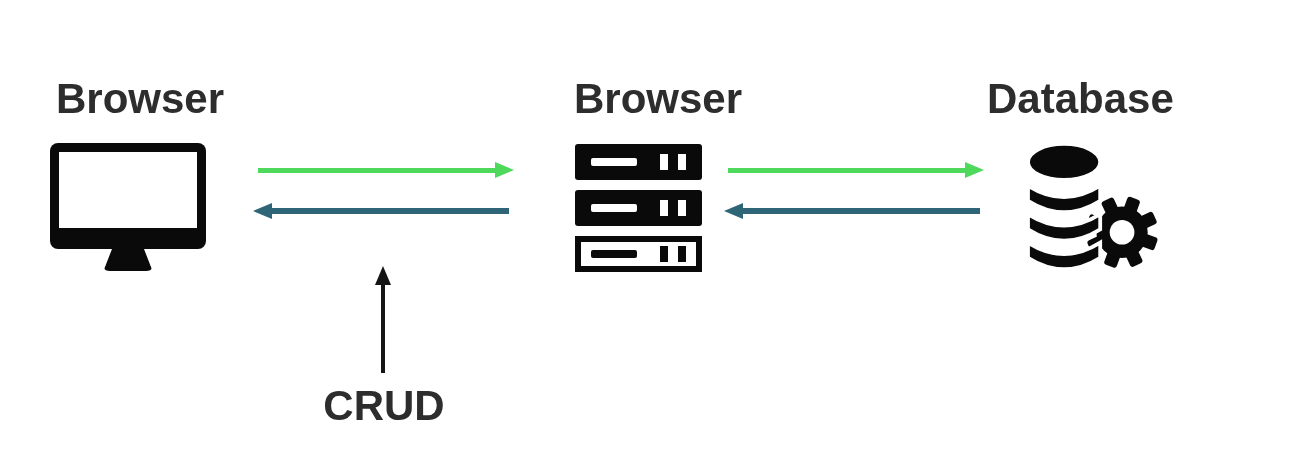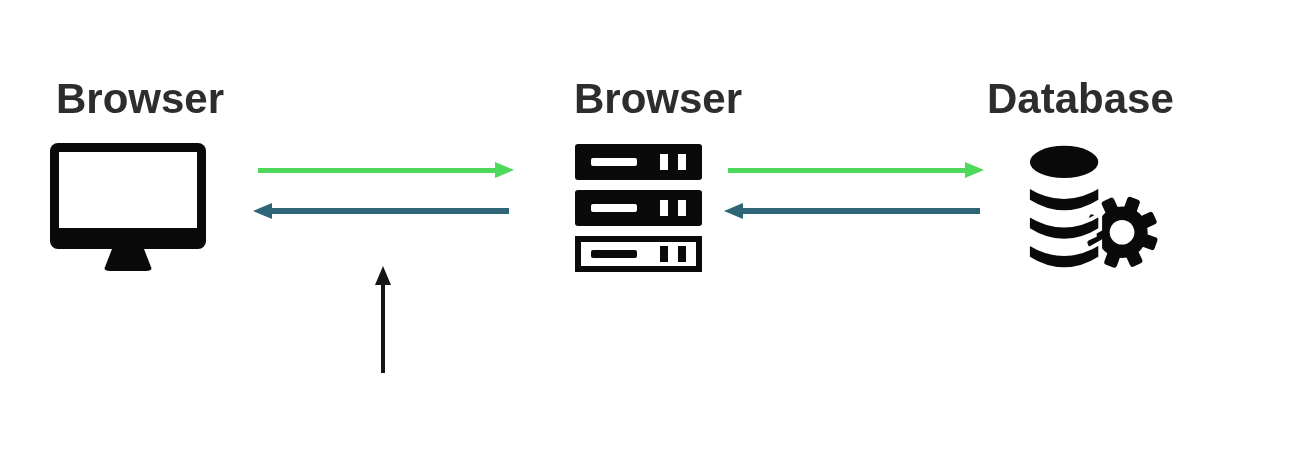--- a/index.html
+++ b/index.html
@@ -126,14 +126,15 @@
   </div>
   <div class="arrow arrow-left teal" style="left:724px; top:203px; width:256px;">
     <div class="shaft"></div>
     <div class="head"></div>
   </div>
 
   <div class="arrow arrow-up" style="left:374px; top:266px; height:107px;">
     <div class="shaft"></div>
     <div class="head"></div>
   </div>
+  <div class="node-label crud-label" style="left:323px; top:385px; width:122px;">CRUD</div>
 
 </div>
 
 </body></html>

